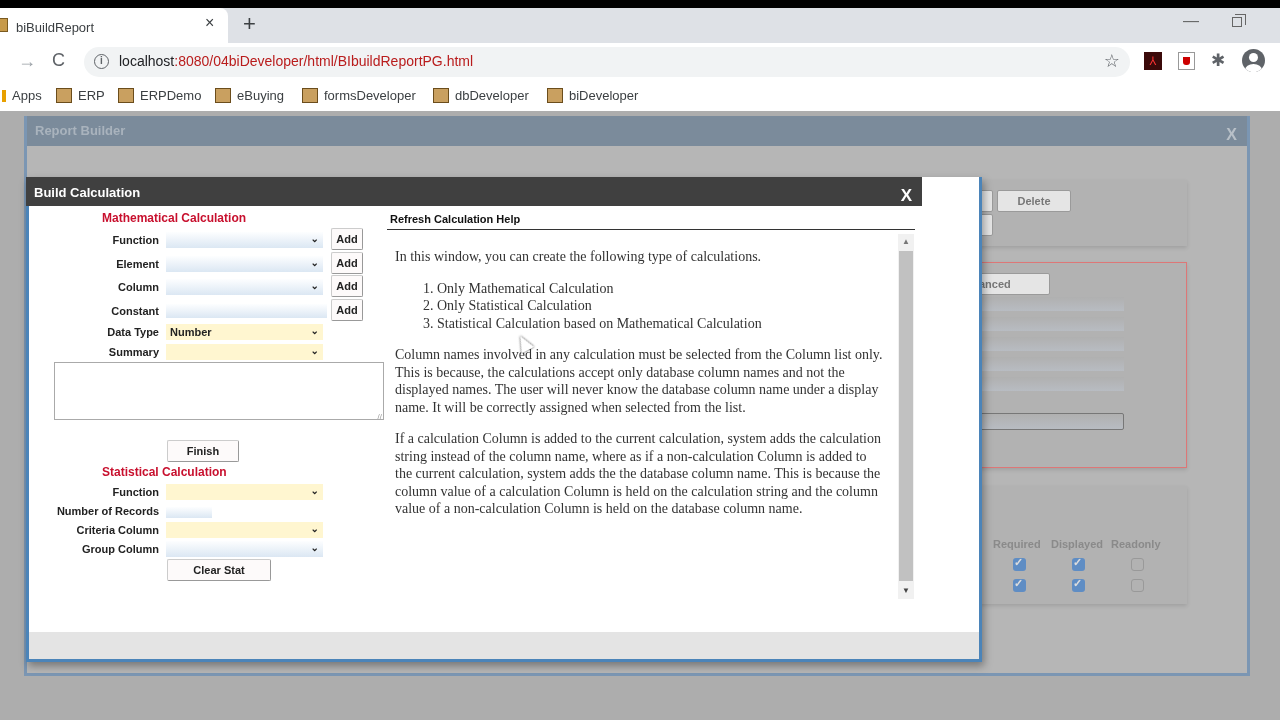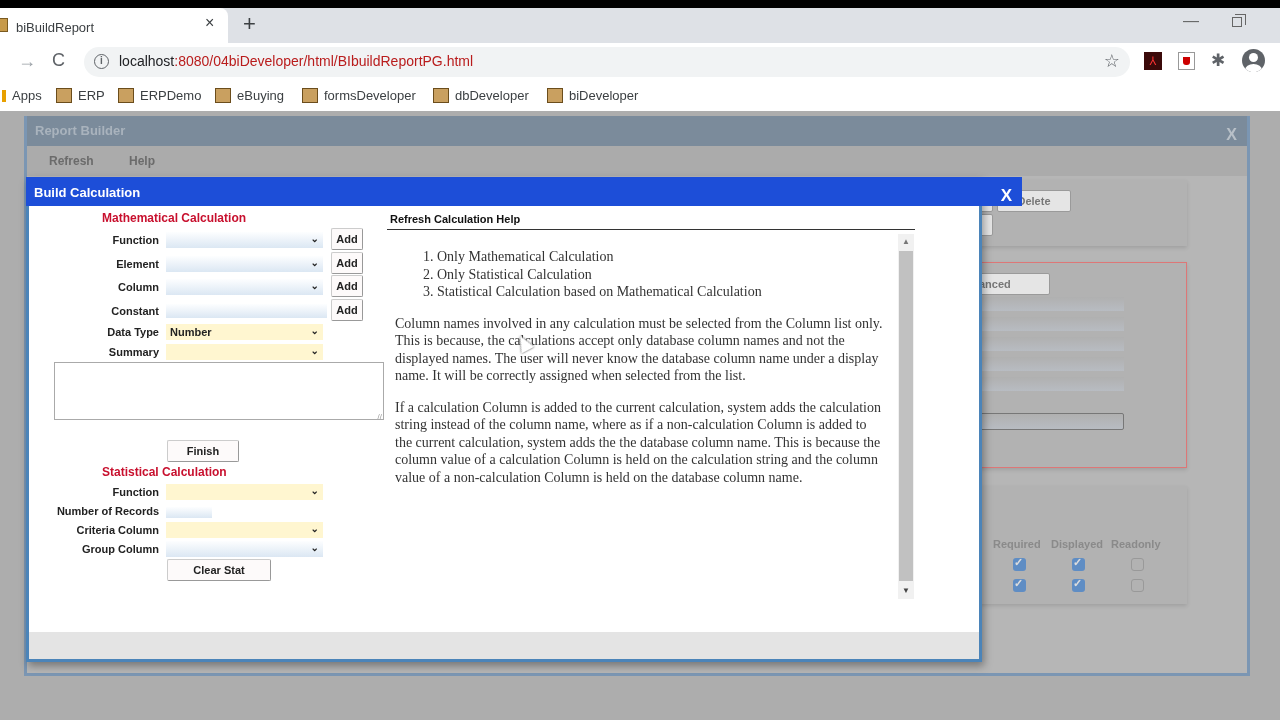--- a/index.html
+++ b/index.html
@@ -49,21 +49,21 @@
   .rb-btn { position: absolute; height: 22px; border: 1px solid #9a9a9a; border-radius: 2px; background: #e5e5e5; font-size: 11px; font-weight: bold; color: #777; text-align: center; line-height: 20px; }
   .rb-row { position: absolute; height: 14px; background: linear-gradient(#b0b0b0, #b8bcc2); }
   .rb-col-h { position: absolute; top: 538px; font-size: 11px; font-weight: bold; color: #8a8a8a; }
   .rb-chk { position: absolute; width: 13px; height: 13px; border-radius: 3px; }
   .rb-chk.on { background: #5f8dc4; }
   .rb-chk.on::after { content: "✓"; position: absolute; left: 1px; top: -2px; color: #ddd; font-size: 11px; font-weight: bold; }
   .rb-chk.off { border: 1px solid #999; }
 
   
   .dlg { position: absolute; left: 26px; top: 177px; width: 956px; height: 485px; background: #fff; border: 3px solid #4b84b9; border-top: none; box-shadow: 2px 4px 8px rgba(0,0,0,0.35); }
-  .dlg-title { position: absolute; left: -3px; top: 0; width: 996px; height: 29px; background: #1d4ed8; }
+  .dlg-title { position: absolute; left: -3px; top: 0; width: 896px; height: 29px; background: #404040; }
   .dlg-title .t { position: absolute; left: 8px; top: 8px; font-size: 13px; font-weight: bold; color: #fff; }
   .dlg-title .x { position: absolute; right: 10px; top: 9px; font-size: 17px; font-weight: bold; color: #fff; }
   .dlg-footer { position: absolute; left: 0; top: 455px; width: 950px; height: 27px; background: #e4e4e4; }
 
   .sect { position: absolute; font-size: 12px; font-weight: bold; color: #c8102e; padding-left: 48px; }
   .lbl { position: absolute; font-size: 11px; font-weight: bold; color: #222; text-align: right; width: 140px; }
   .sel { position: absolute; height: 16px; width: 157px; font-size: 11px; font-weight: bold; color: #222; padding-left: 4px; line-height: 16px; }
   .sel.blue { background: linear-gradient(#fdfeff, #dbe7f3); }
   .sel.yellow { background: #fff6d0; }
   .sel .chev { position: absolute; right: 4px; top: -1px; font-size: 10px; color: #222; }
@@ -143,24 +143,20 @@
       <span class="bm-icon"></span>
       <span>biDeveloper</span>
     </span>
 </div>
 
 <div class="rb">
   <div class="rb-title">
     <span class="t">Report Builder</span>
     <span class="x">X</span>
   </div>
-  <div class="rb-menu">
-    <span style="left:22px">Refresh</span>
-    <span style="left:102px">Help</span>
-  </div>
   <div class="rb-panel" style="left:930px; top:64px; width:230px; height:66px;">
     <div class="rb-btn" style="left:40px; top:10px; width:74px;">Delete</div>
     <div class="rb-btn" style="left:0; top:10px; width:36px;"></div>
     <div class="rb-btn" style="left:0; top:34px; width:36px;"></div>
   </div>
   <div class="rb-panel" style="left:930px; top:146px; width:230px; height:206px; border:1px solid #d77;">
     <div class="rb-btn" style="left:0; top:10px; width:92px; text-align:left; padding-left:20px;">anced</div>
     <div class="rb-row" style="left:0; top:34px; width:166px;"></div>
     <div class="rb-row" style="left:0; top:54px; width:166px;"></div>
     <div class="rb-row" style="left:0; top:74px; width:166px;"></div>
@@ -226,20 +222,21 @@
   <div class="sel yellow" style="left:137px; top:345px;"><span></span><span class="chev">⌄</span></div>
 
   <span class="lbl" style="left:-10px; top:366px;">Group Column</span>
   <div class="sel blue" style="left:137px; top:364px;"><span></span><span class="chev">⌄</span></div>
 
   <div class="btn" style="left:138px; top:382px; width:104px;">Clear Stat</div>
 
   <div class="help-title">Refresh Calculation Help</div>
   <div class="help-body">
     <div class="help-inner">
+      <p>In this window, you can create the following type of calculations.</p>
       <ol>
         <li>Only Mathematical Calculation</li>
         <li>Only Statistical Calculation</li>
         <li>Statistical Calculation based on Mathematical Calculation</li>
       </ol>
       <p>Column names involved in any calculation must be selected from the Column list only. This is because, the calculations accept only database column names and not the displayed names. The user will never know the database column name under a display name. It will be correctly assigned when selected from the list.</p>
       <p>If a calculation Column is added to the current calculation, system adds the calculation string instead of the column name, where as if a non-calculation Column is added to the current calculation, system adds the the database column name. This is because the column value of a calculation Column is held on the calculation string and the column value of a non-calculation Column is held on the database column name.</p>
     </div>
     <div class="help-scroll">
       <span class="up">▲</span>

